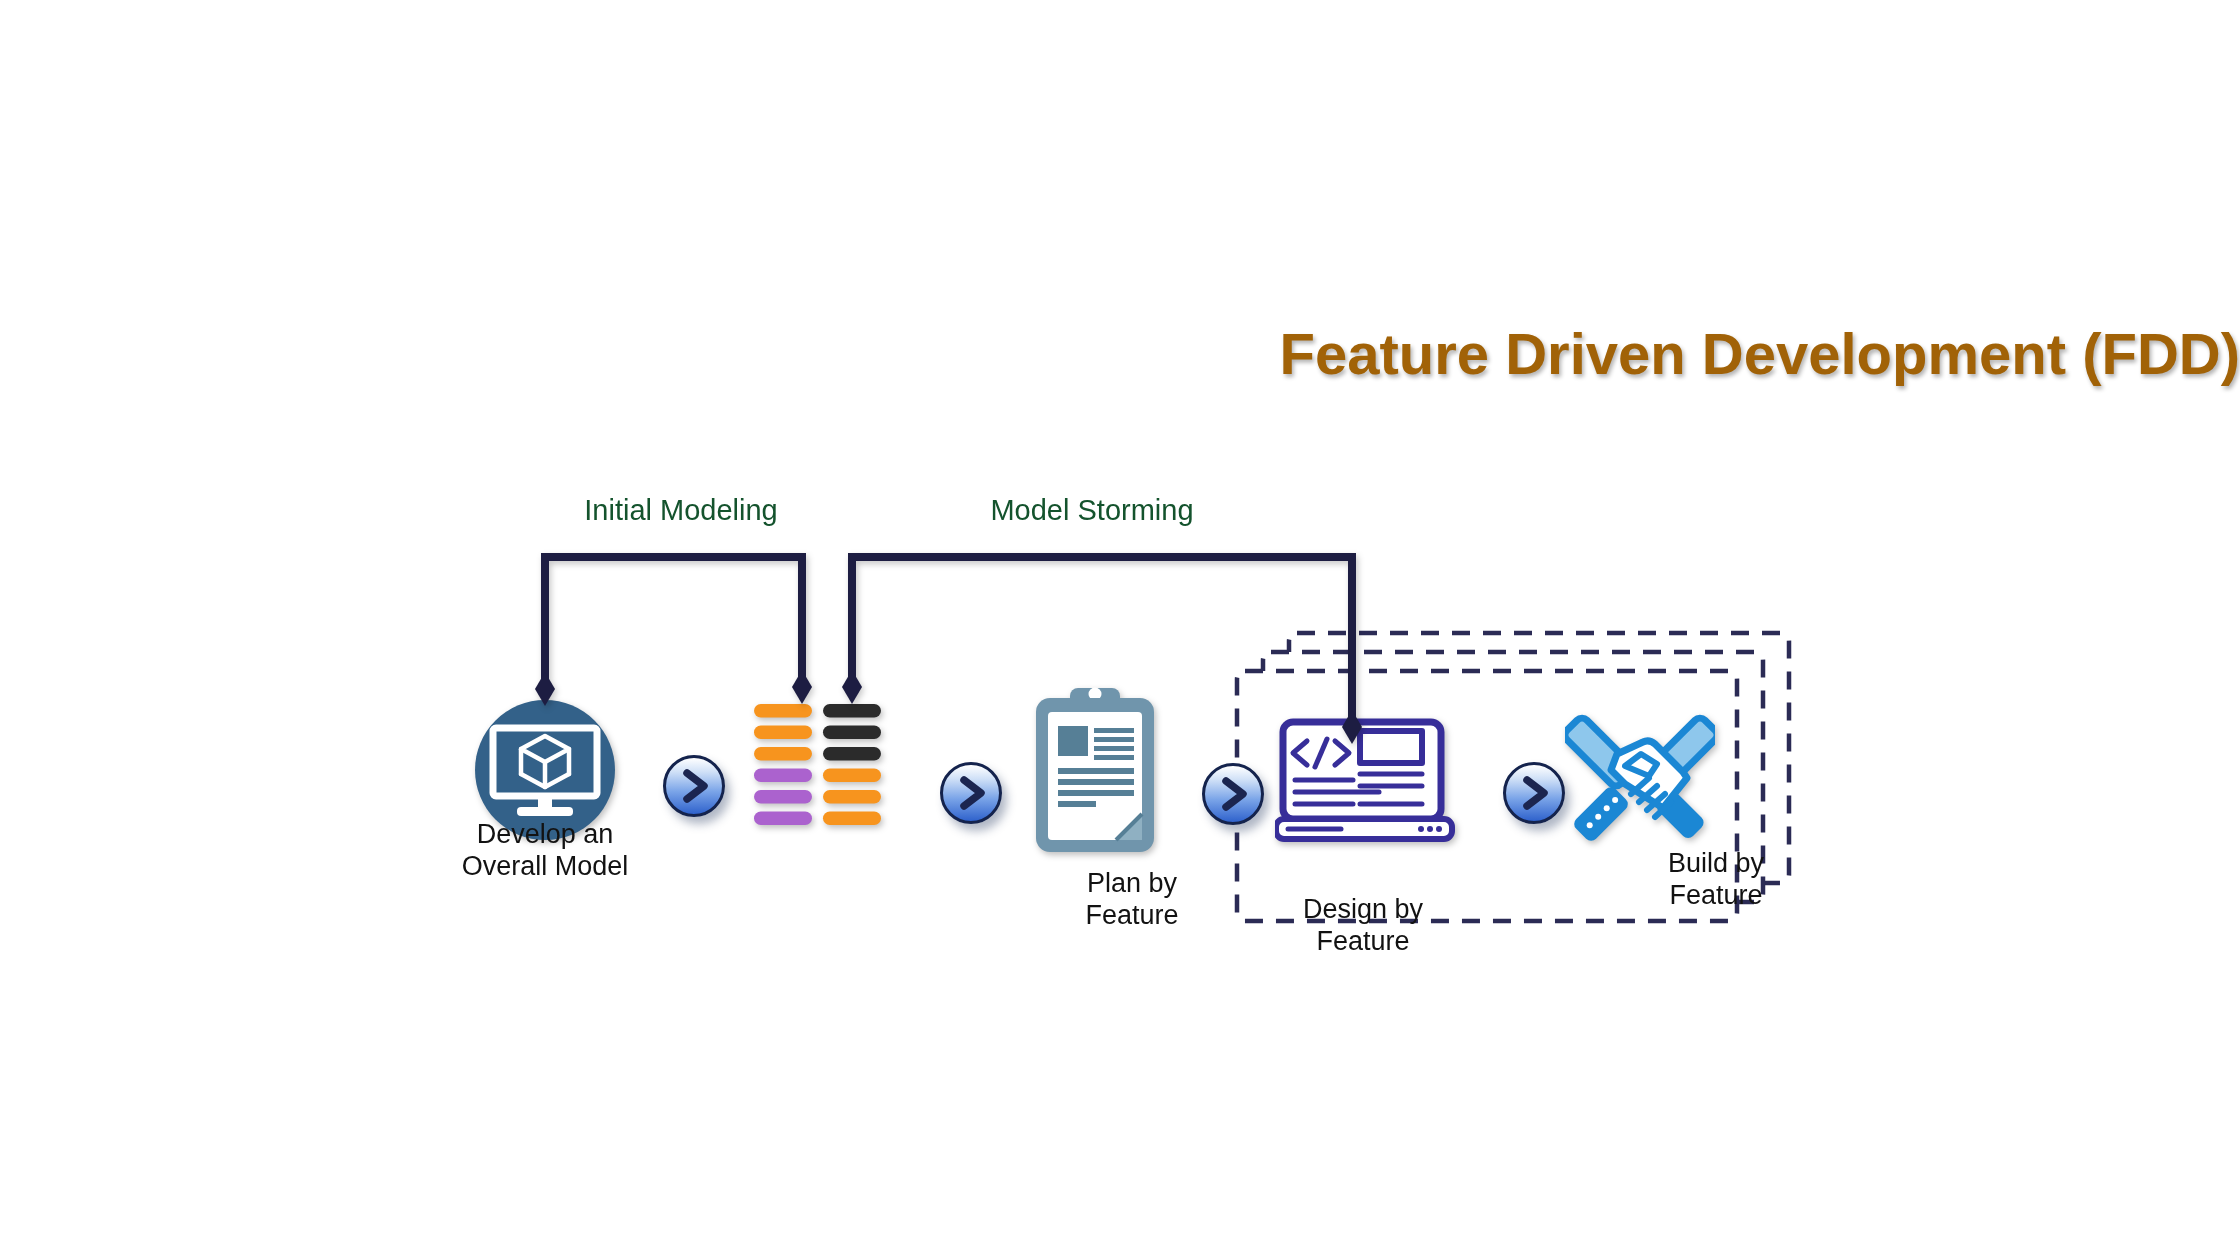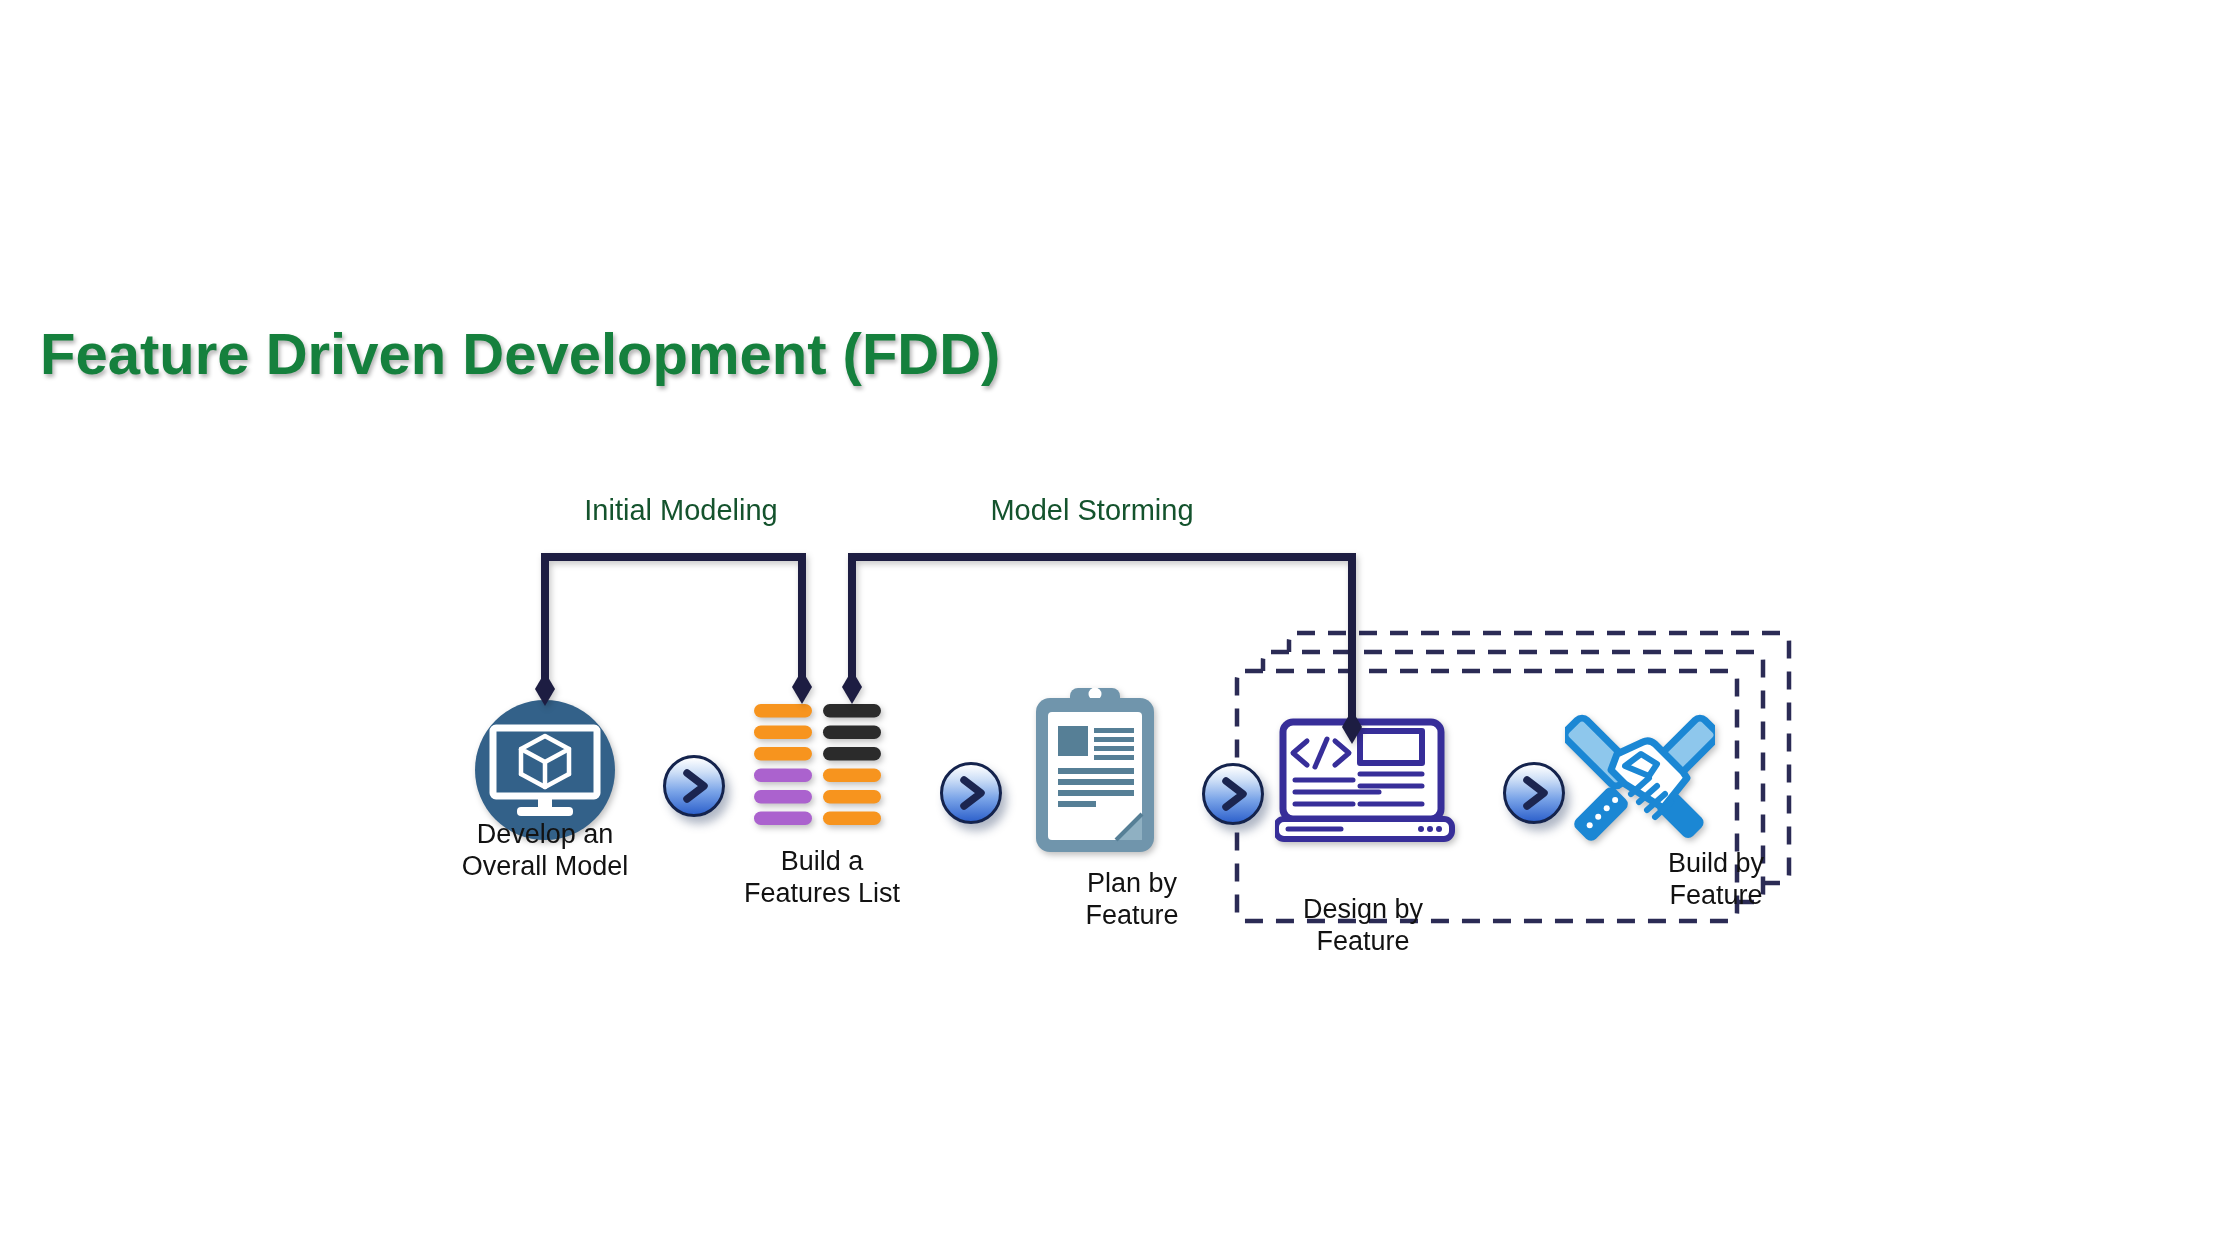--- a/index.html
+++ b/index.html
@@ -2,22 +2,22 @@
 <html><head>
 <meta charset="utf-8">
 <style>
   html,body{margin:0;padding:0;background:#ffffff;}
   body{font-family:"Liberation Sans",sans-serif;}
   .canvas{position:relative;width:2240px;height:1260px;background:#ffffff;overflow:hidden;}
   .abs{position:absolute;}
   .layer{left:0;top:0;pointer-events:none;}
 
   .title{
-    left:40px;top:320px;width:2200px;text-align:left;
-    font-size:58px;font-weight:700;color:#15803d;
+    left:40px;top:320px;width:2200px;text-align:right;
+    font-size:58px;font-weight:700;color:#a16207;
     text-shadow:2px 3px 4px rgba(0,0,0,0.30);
     white-space:nowrap;
   }
 
   .conn-label{font-size:29px;color:#14532d;text-align:center;width:320px;}
   .conn-label.initial{left:521px;top:494px;}
   .conn-label.storming{left:932px;top:494px;}
 
   .stage-label{font-size:27px;line-height:32px;color:#121212;text-align:center;width:280px;}
   .sl1{left:405px;top:818px;}
@@ -170,24 +170,20 @@
   <div class="abs arrow a4 z20">
     <svg width="34" height="40" viewBox="0 0 34 40">
         <polyline points="10,7 27,20 10,33" fill="none" stroke="#1b2550" stroke-width="7.5" stroke-linecap="round" stroke-linejoin="round"></polyline>
       </svg>
   </div>
 
   <div class="abs stage-label sl1 z20">
     <div>Develop an</div>
     <div>Overall Model</div>
   </div>
-  <div class="abs stage-label sl2 z20">
-    <div>Build a</div>
-    <div>Features List</div>
-  </div>
   <div class="abs stage-label sl3 z20">
     <div>Plan by</div>
     <div>Feature</div>
   </div>
   <div class="abs stage-label sl4 z20">
     <div>Design by</div>
     <div>Feature</div>
   </div>
   <div class="abs stage-label sl5 z20">
     <div>Build by</div>

